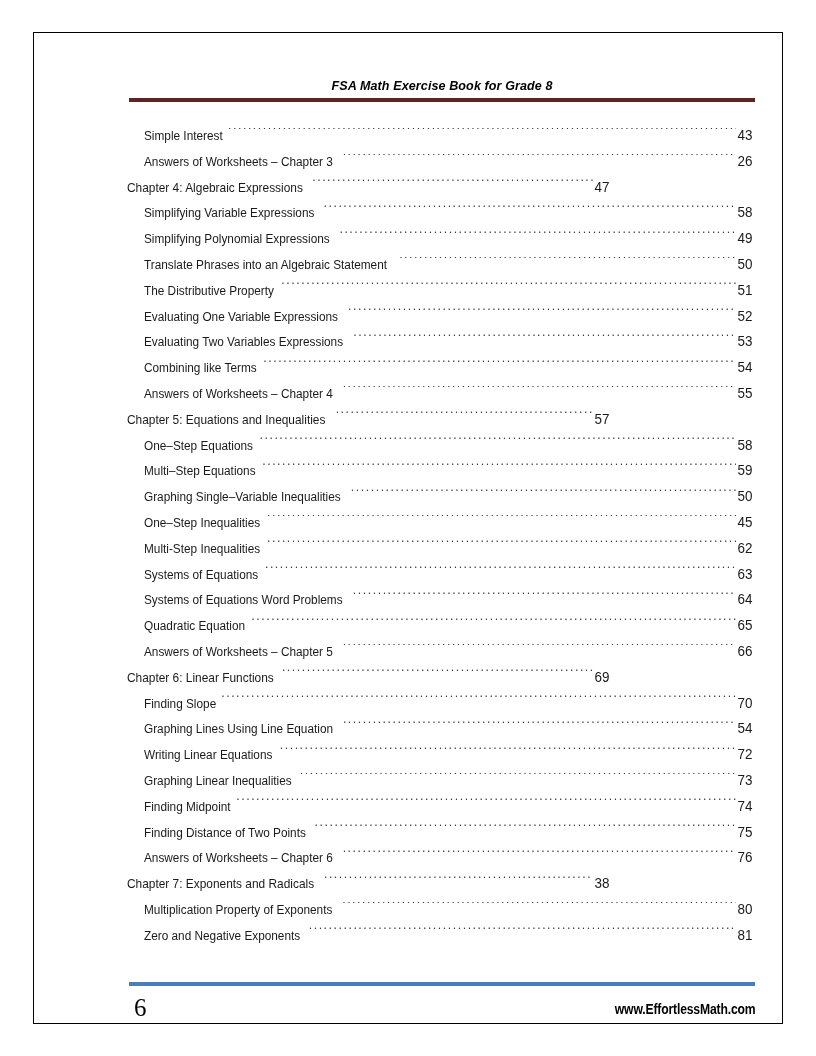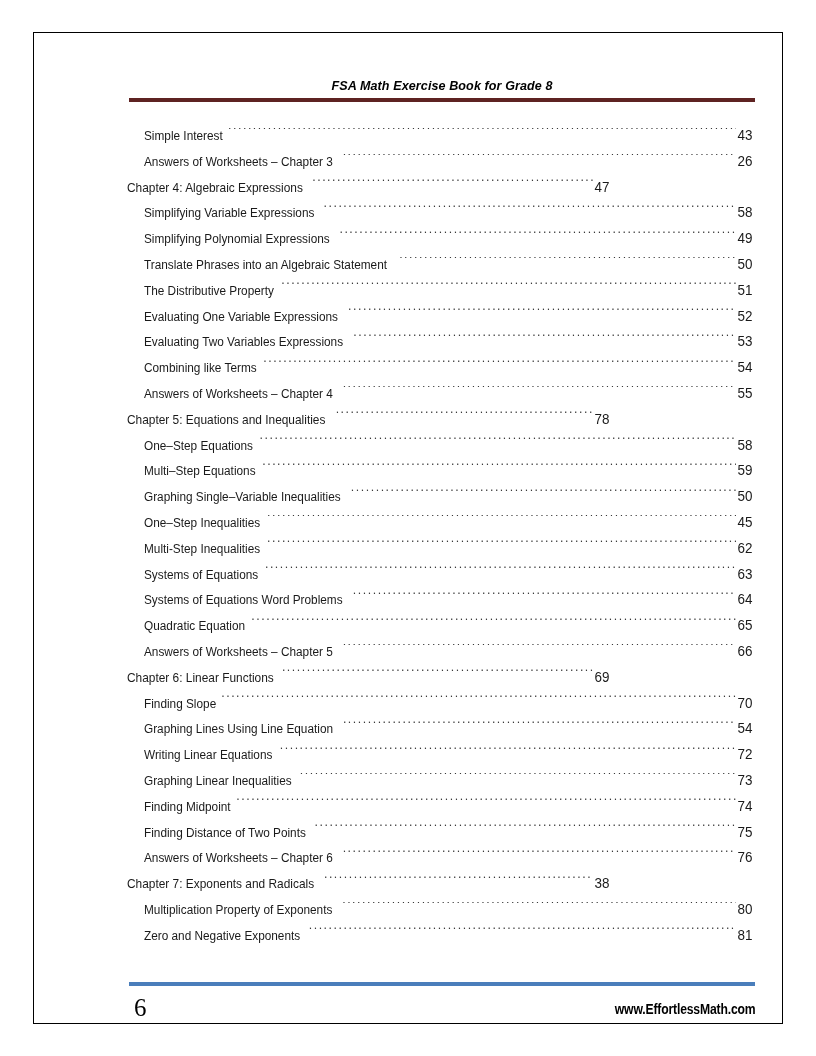--- a/index.html
+++ b/index.html
@@ -248,21 +248,21 @@
         <div class="row-inner">
           <span class="toc-label">Answers of Worksheets – Chapter 4</span>
           <span class="toc-leader"></span>
           <span class="toc-page">55</span>
         </div>
       </div>
       <div class="toc-row chapter">
         <div class="row-inner">
           <span class="toc-label">Chapter 5:  Equations and Inequalities</span>
           <span class="toc-leader"></span>
-          <span class="toc-page">78</span>
+          <span class="toc-page">57</span>
         </div>
       </div>
       <div class="toc-row entry">
         <div class="row-inner">
           <span class="toc-label">One–Step Equations</span>
           <span class="toc-leader"></span>
           <span class="toc-page">58</span>
         </div>
       </div>
       <div class="toc-row entry">

